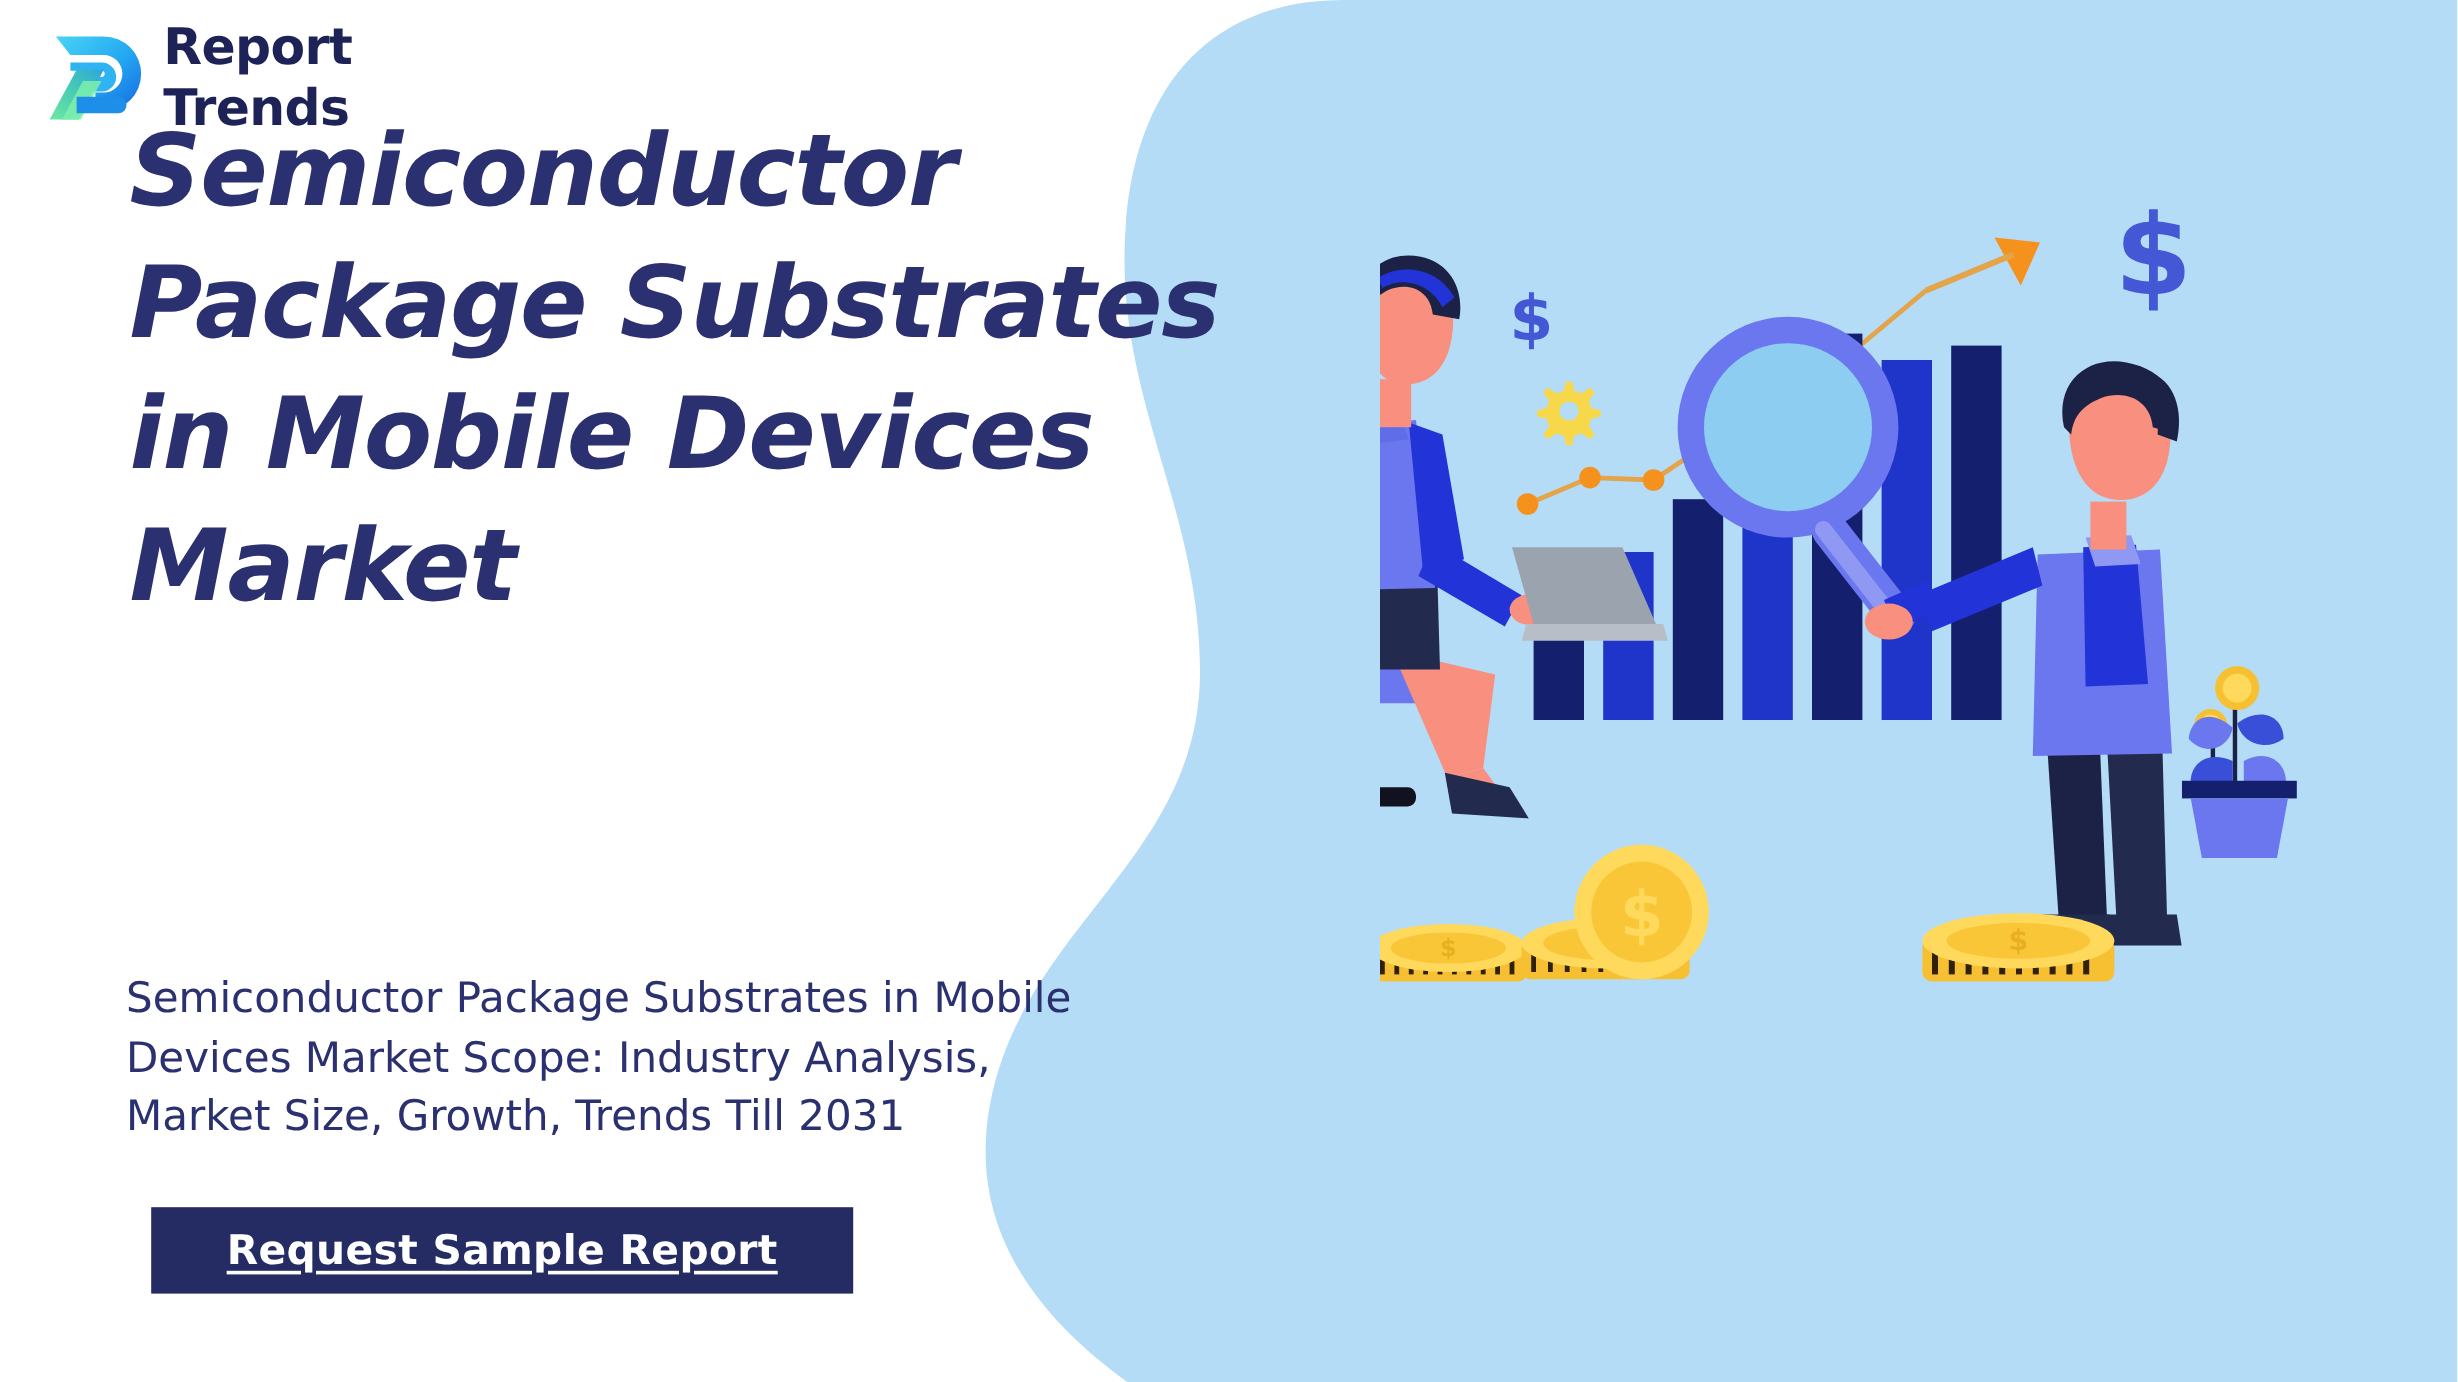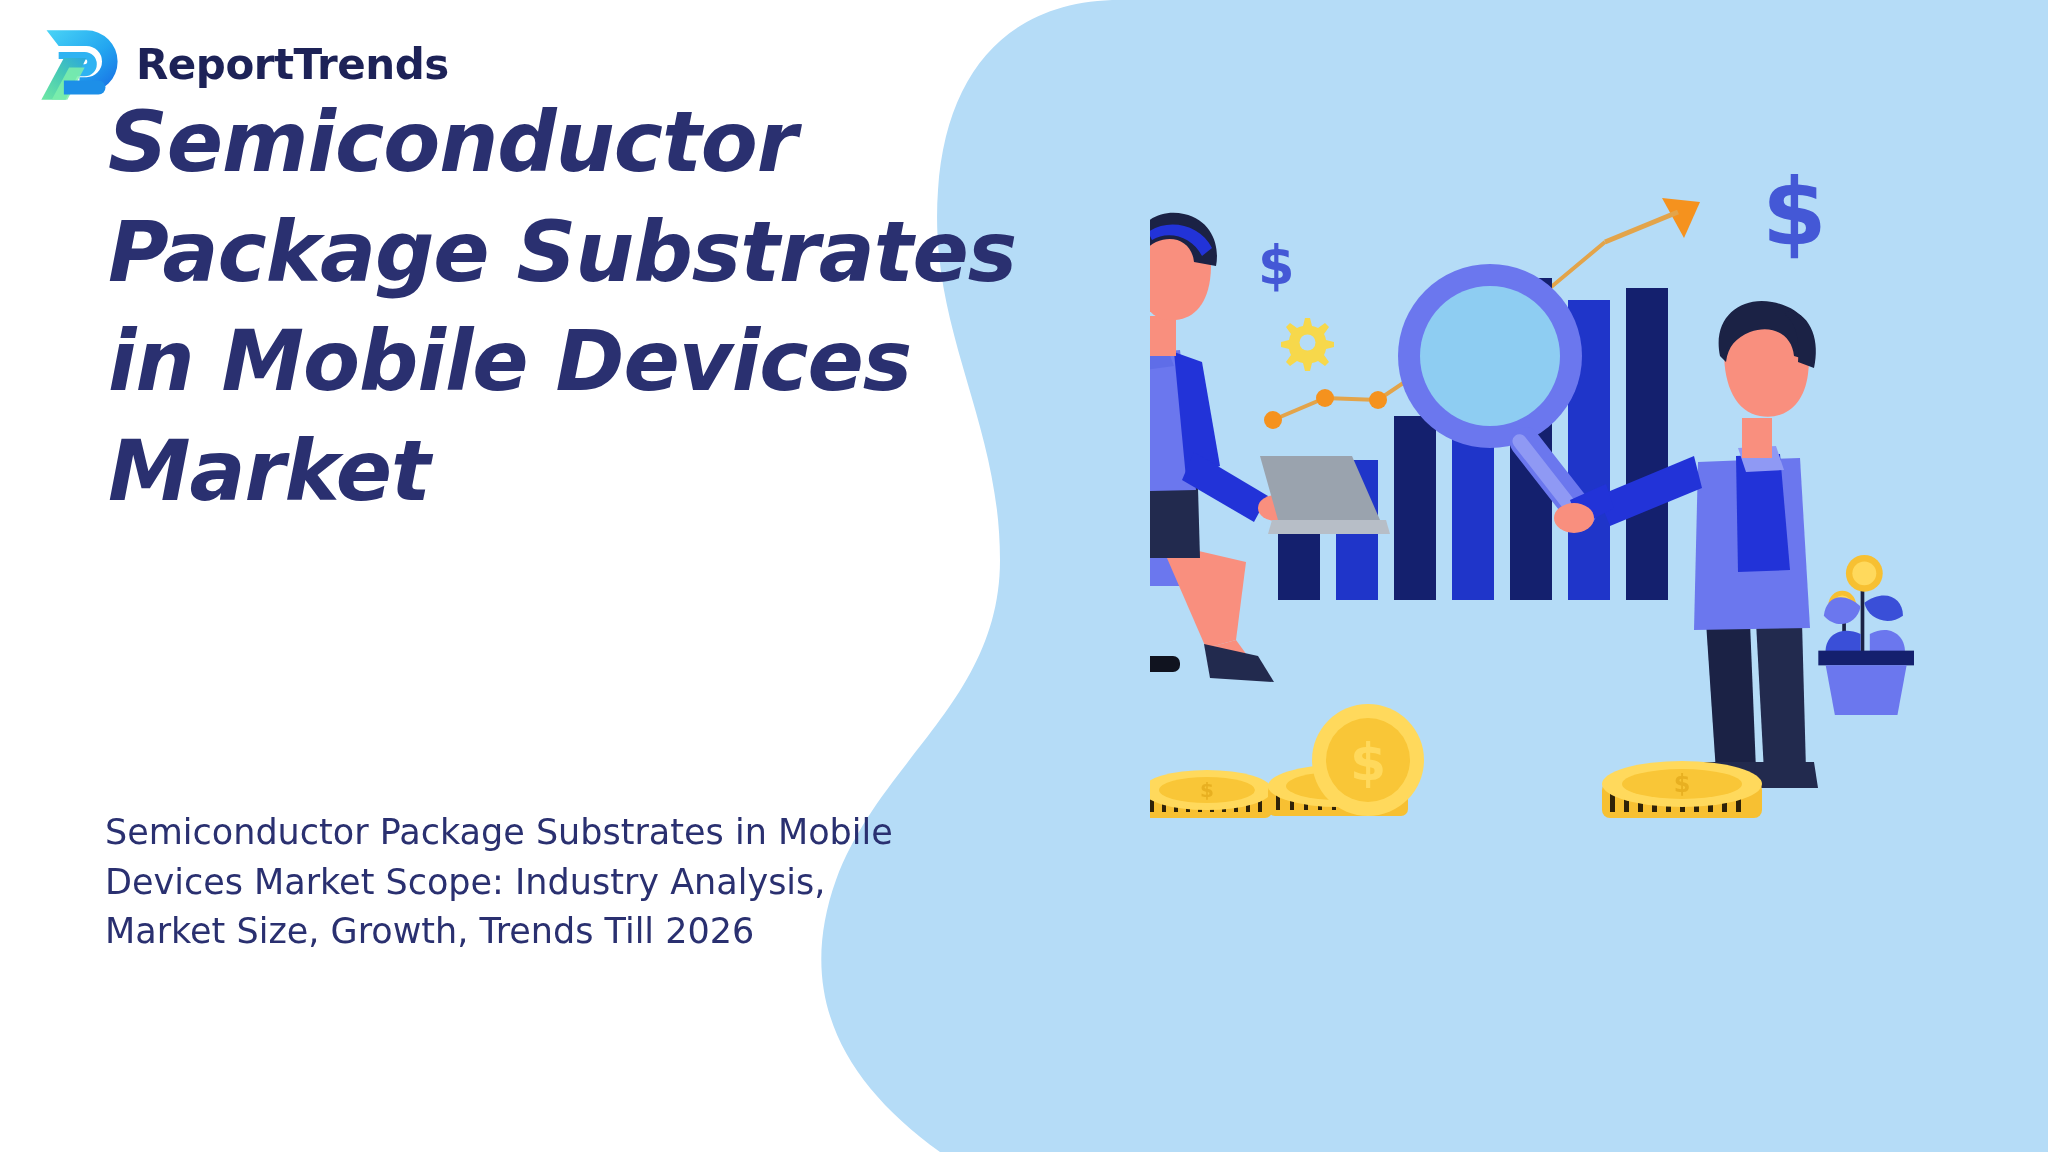--- a/index.html
+++ b/index.html
@@ -23,27 +23,28 @@
   }
 
   
   #logo {
     position:absolute; left:24px; top:10px;
     width:330px; height:110px;
     display:flex; align-items:center; gap:8px;
   }
   #logo-mark { width:104px; height:104px; flex:0 0 104px; }
   #logo-words {
-    display:flex; 
+    display:flex; flex-direction:column;
     line-height:0.92;
     font-family:"DejaVu Sans", sans-serif;
     font-weight:bold;
     font-size:42px;
     color:#1d2257;
     letter-spacing:-0.5px;
+    gap:12px;
   }
 
   
   #headline {
     position:absolute;
     left:108px; top:88px;
     width:960px;
     font-family:"DejaVu Sans", sans-serif;
     font-weight:bold;
     font-size:83px;
@@ -132,22 +133,25 @@
       <path d="M46 78 H86 A8 8 0 0 1 86 94 H46 Z" fill="#1d8fe8"></path>
     </svg>
     <div id="logo-words">
       <span>Report</span>
       <span>Trends</span>
     </div>
   </div>
 
   <h1 id="headline">Semiconductor Package Substrates in Mobile Devices Market</h1>
 
-  <p id="subtitle">Semiconductor Package Substrates in Mobile Devices Market Scope: Industry Analysis, Market Size, Growth, Trends Till 2026</p>
-
+  <p id="subtitle">Semiconductor Package Substrates in Mobile Devices Market Scope: Industry Analysis, Market Size, Growth, Trends Till 2031</p>
+
+  <button id="cta-button">
+    <span id="cta-label">Request Sample Report</span>
+  </button>
 
   <svg id="illustration" viewBox="0 0 800 700" aria-hidden="true">
 
     <g>
       <path d="M-80 250 l7 -22 l7 22 l22 7 l-22 7 l-7 22 l-7 -22 l-22 -7 Z" fill="#f5a623"></path>
     </g>
     <g>
       <path d="M20 110 l6 -19 l6 19 l19 6 l-19 6 l-6 19 l-6 -19 l-19 -6 Z" fill="#f5a623"></path>
     </g>
 

